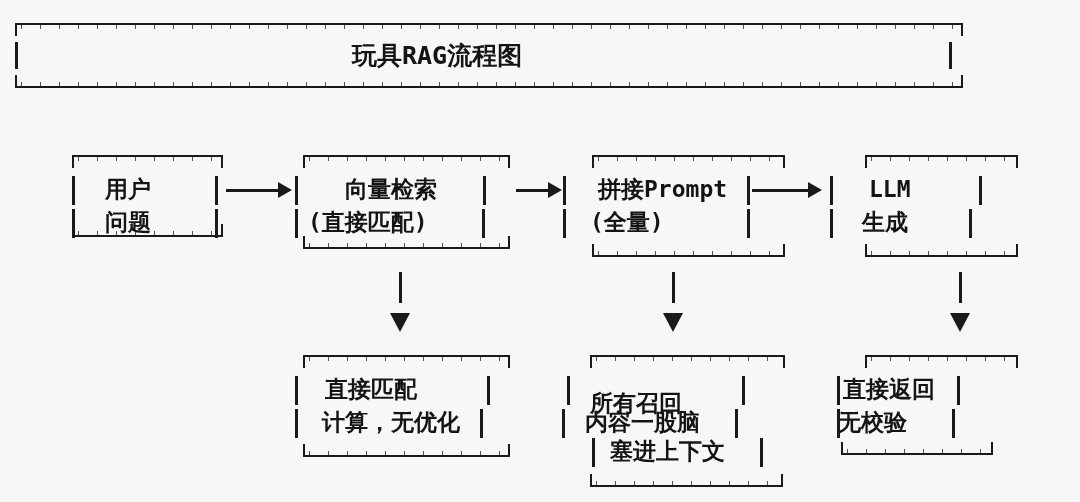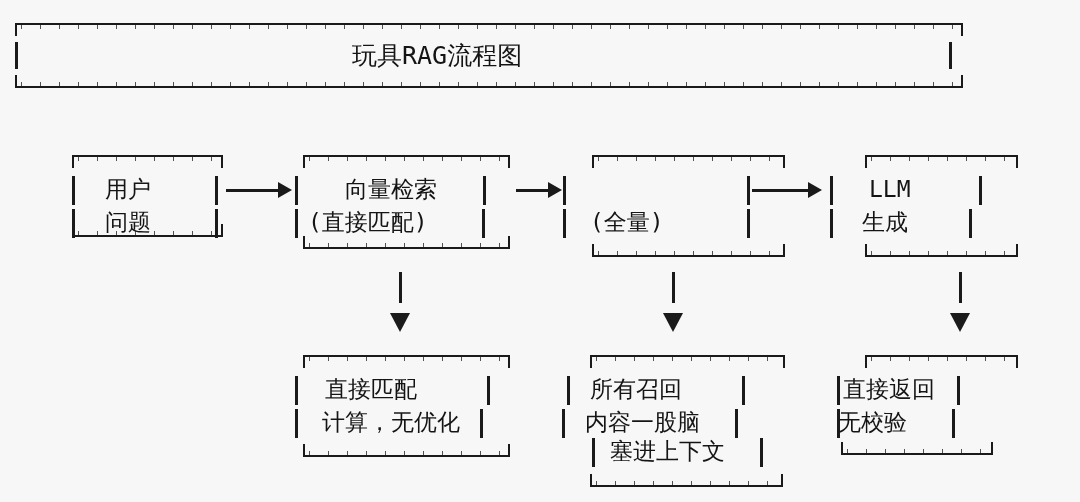--- a/index.html
+++ b/index.html
@@ -39,21 +39,21 @@
     content:"";position:absolute;left:4px;right:4px;bottom:-1px;height:5px;
     background:repeating-linear-gradient(90deg,var(--line) 0 1px,transparent 1px 19px);
     opacity:.75;
   }
   
   .vseg{position:absolute;width:2.5px;height:29px;background:var(--line);}
   .vseg.short{height:27px;}
   
   .txt{
     position:absolute;white-space:nowrap;
-    font-size:23px;line-height:27px;font-weight:400;color:var(--text);
+    font-size:23px;line-height:27px;font-weight:700;color:var(--text);
   }
   .title-txt{font-size:25px;line-height:30px;}
   
   .harrow{position:absolute;top:189px;height:2.5px;background:var(--line);}
   .harrow::after{
     content:"";position:absolute;right:-14px;top:-7px;width:0;height:0;
     border-left:14px solid var(--line);
     border-top:8px solid transparent;
     border-bottom:8px solid transparent;
   }
@@ -105,20 +105,21 @@
 
   <div class="harrow" style="left:516px;width:32px"></div>
 
   <div class="box" style="left:563px;top:155px;width:222px;height:102px">
     <div class="tb" style="left:29px;width:193px"></div>
     <div class="bb" style="left:29px;width:193px"></div>
     <div class="vseg" style="left:0;top:21px"></div>
     <div class="vseg" style="left:0;top:54px"></div>
     <div class="vseg" style="left:184px;top:21px"></div>
     <div class="vseg" style="left:184px;top:54px"></div>
+    <div class="txt" style="left:35px;top:21px">拼接Prompt</div>
     <div class="txt" style="left:27px;top:54px">(全量)</div>
   </div>
 
   <div class="harrow" style="left:752px;width:56px"></div>
 
   <div class="box" style="left:828px;top:155px;width:190px;height:102px">
     <div class="tb" style="left:37px;width:153px"></div>
     <div class="bb" style="left:37px;width:153px"></div>
     <div class="vseg" style="left:2px;top:21px"></div>
     <div class="vseg" style="left:2px;top:54px"></div>
@@ -145,21 +146,21 @@
 
   <div class="box" style="left:560px;top:355px;width:225px;height:132px">
     <div class="tb" style="left:30px;width:195px"></div>
     <div class="bb" style="left:30px;width:193px"></div>
     <div class="vseg" style="left:7px;top:21px"></div>
     <div class="vseg" style="left:2px;top:54px"></div>
     <div class="vseg" style="left:32px;top:83px"></div>
     <div class="vseg" style="left:182px;top:21px"></div>
     <div class="vseg" style="left:175px;top:54px"></div>
     <div class="vseg" style="left:200px;top:83px"></div>
-    <div class="txt" style="left:30px;top:21px">所有召回</div>
+    <div class="txt" style="left:30px;top:35px">所有召回</div>
     <div class="txt" style="left:25px;top:54px">内容一股脑</div>
     <div class="txt" style="left:50px;top:83px">塞进上下文</div>
   </div>
 
   <div class="box" style="left:830px;top:355px;width:188px;height:100px">
     <div class="tb" style="left:35px;width:153px"></div>
     <div class="bb" style="left:11px;width:152px"></div>
     <div class="vseg" style="left:7px;top:21px"></div>
     <div class="vseg" style="left:7px;top:54px"></div>
     <div class="vseg" style="left:127px;top:21px"></div>

